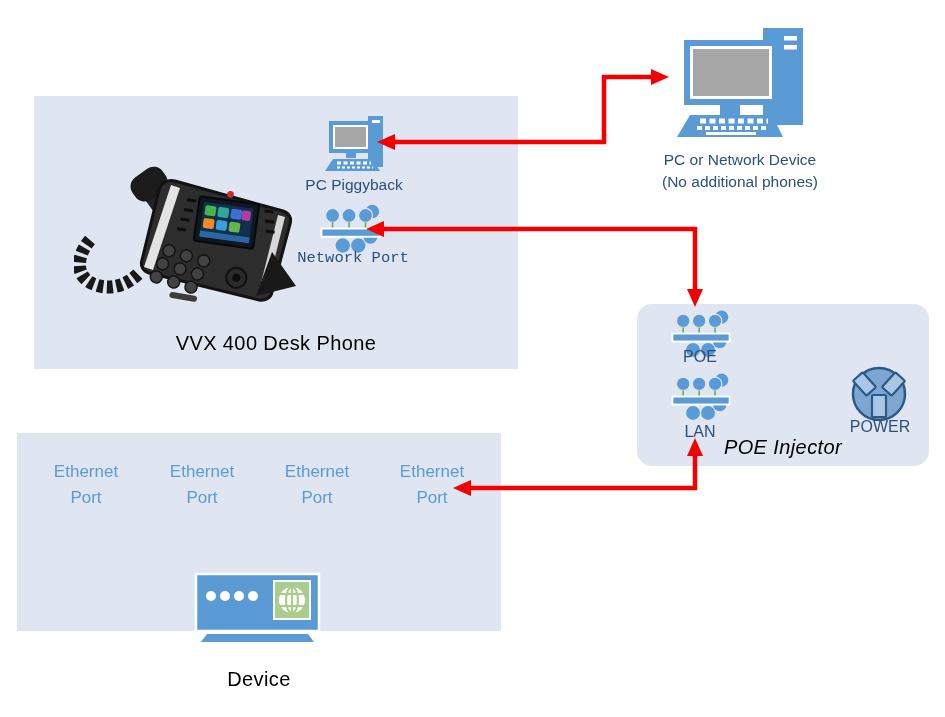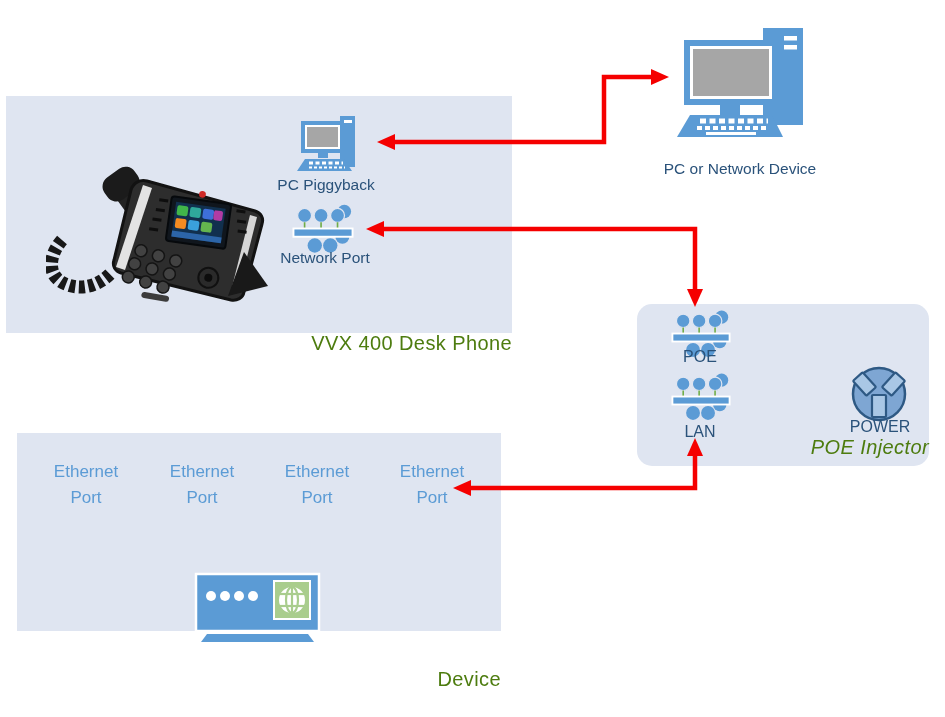--- a/index.html
+++ b/index.html
@@ -2,46 +2,46 @@
 <html><head>
 <meta charset="utf-8">
 <style>
   html,body{margin:0;padding:0;background:#ffffff;}
   .canvas{
     position:relative;width:945px;height:717px;background:#ffffff;overflow:hidden;
     font-family:"Liberation Sans",sans-serif;
   }
   .panel{position:absolute;background:#dfe5f1;}
   .panel-title{
-    position:absolute;left:0;width:100%;text-align:right;
-    color:#4d7c0f;font-size:20px;letter-spacing:.4px;white-space:nowrap;
+    position:absolute;left:0;width:100%;text-align:center;
+    color:#000000;font-size:20px;letter-spacing:.4px;white-space:nowrap;
   }
   .port-label{
     position:absolute;text-align:center;color:#2a527a;font-size:15.5px;white-space:nowrap;
   }
   .small-port-label{
     position:absolute;text-align:center;color:#2a527a;font-size:16px;white-space:nowrap;
   }
   .pc-device-label{
-    position:absolute;left:640px;top:158px;width:200px;text-align:center;
+    position:absolute;left:640px;top:149px;width:200px;text-align:center;
     color:#2a527a;font-size:15.5px;line-height:22px;white-space:nowrap;
   }
   .ethernet-label{
     position:absolute;top:26px;width:110px;text-align:center;
     color:#5b9bd5;font-size:17px;line-height:26px;white-space:nowrap;
   }
   .abs{position:absolute;}
   svg{display:block;}
 </style>
 </head>
 <body>
 
 <div class="canvas">
 
-  <div class="panel" style="left:6px;top:96px;width:484px;height:237px;padding-left:22px;">
+  <div class="panel" style="left:34px;top:96px;width:484px;height:273px;">
 
     <svg class="abs" style="left:40px;top:64px;" width="234" height="148" viewBox="0 0 234 148">
 
       <path d="M16,80 C2,96 0,118 22,125 C40,131 56,123 66,112" fill="none" stroke="#181818" stroke-width="13" stroke-dasharray="6 3.5"></path>
 
       <g transform="rotate(-36 102 62)">
         <rect x="90" y="6" width="25" height="110" rx="12" fill="#232323"></rect>
         <rect x="84" y="2" width="37" height="27" rx="11" fill="#1b1b1b"></rect>
         <rect x="84" y="92" width="37" height="25" rx="10" fill="#1b1b1b"></rect>
       </g>
@@ -110,40 +110,41 @@
       <circle cx="13" cy="11" r="7.2" fill="#5b9bd5" stroke="#dfe5f1" stroke-width="1.3"></circle>
       <circle cx="30" cy="11" r="7.2" fill="#5b9bd5" stroke="#dfe5f1" stroke-width="1.3"></circle>
       <circle cx="47" cy="11" r="7.2" fill="#5b9bd5" stroke="#dfe5f1" stroke-width="1.3"></circle>
       <line x1="13" y1="18" x2="13" y2="24" stroke="#70ad47" stroke-width="1.7"></line>
       <line x1="30" y1="18" x2="30" y2="24" stroke="#70ad47" stroke-width="1.7"></line>
       <line x1="47" y1="18" x2="47" y2="24" stroke="#70ad47" stroke-width="1.7"></line>
       <rect x="1.5" y="24.5" width="61" height="8.5" fill="#5b9bd5" stroke="#ffffff" stroke-width="2"></rect>
       <circle cx="23.5" cy="42" r="7.4" fill="#5b9bd5"></circle>
       <circle cx="39.5" cy="42" r="7.4" fill="#5b9bd5"></circle>
     </svg>
-    <div class="port-label" style="left:239px;top:153px;width:160px;">Network Port</div>
+    <div class="port-label" style="left:239px;top:153px;width:160px;font-family:Liberation Mono, monospace;">Network Port</div>
 
     <div class="panel-title" style="top:236px;">VVX 400 Desk Phone</div>
   </div>
 
   <svg class="abs" style="left:668px;top:20px;" width="142" height="120" viewBox="0 0 142 120">
     <rect x="95" y="8" width="40" height="97" fill="#5b9bd5"></rect>
     <rect x="116" y="16" width="13" height="4.5" fill="#ffffff"></rect>
     <rect x="116" y="25" width="13" height="4.5" fill="#ffffff"></rect>
     <rect x="16" y="20" width="94" height="65" fill="#5b9bd5"></rect>
     <rect x="22" y="26" width="82" height="53" fill="#ffffff"></rect>
     <rect x="25" y="29" width="76" height="47" fill="#a6a6a6"></rect>
     <rect x="52" y="85" width="20" height="10" fill="#5b9bd5"></rect>
     <path d="M22,95 L104,95 L115,117 L9,117 Z" fill="#5b9bd5"></path>
     <line x1="32" y1="101" x2="100" y2="101" stroke="#ffffff" stroke-width="5" stroke-dasharray="6 3.5"></line>
     <line x1="29" y1="108" x2="101" y2="108" stroke="#ffffff" stroke-width="4" stroke-dasharray="5 3"></line>
     <line x1="38" y1="113.5" x2="88" y2="113.5" stroke="#ffffff" stroke-width="3"></line>
   </svg>
   <div class="pc-device-label">
     <div>PC or Network Device</div>
+    <div>(No additional phones)</div>
   </div>
 
   <div class="panel" style="left:637px;top:304px;width:292px;height:162px;border-radius:15px;">
 
     <svg class="abs" style="left:34px;top:6px;" width="60" height="48" viewBox="0 0 64 50">
       <circle cx="54" cy="7" r="7" fill="#5b9bd5"></circle>
       <circle cx="52" cy="33" r="7.2" fill="#5b9bd5"></circle>
       <circle cx="13" cy="11" r="7.2" fill="#5b9bd5" stroke="#dfe5f1" stroke-width="1.3"></circle>
       <circle cx="30" cy="11" r="7.2" fill="#5b9bd5" stroke="#dfe5f1" stroke-width="1.3"></circle>
       <circle cx="47" cy="11" r="7.2" fill="#5b9bd5" stroke="#dfe5f1" stroke-width="1.3"></circle>

